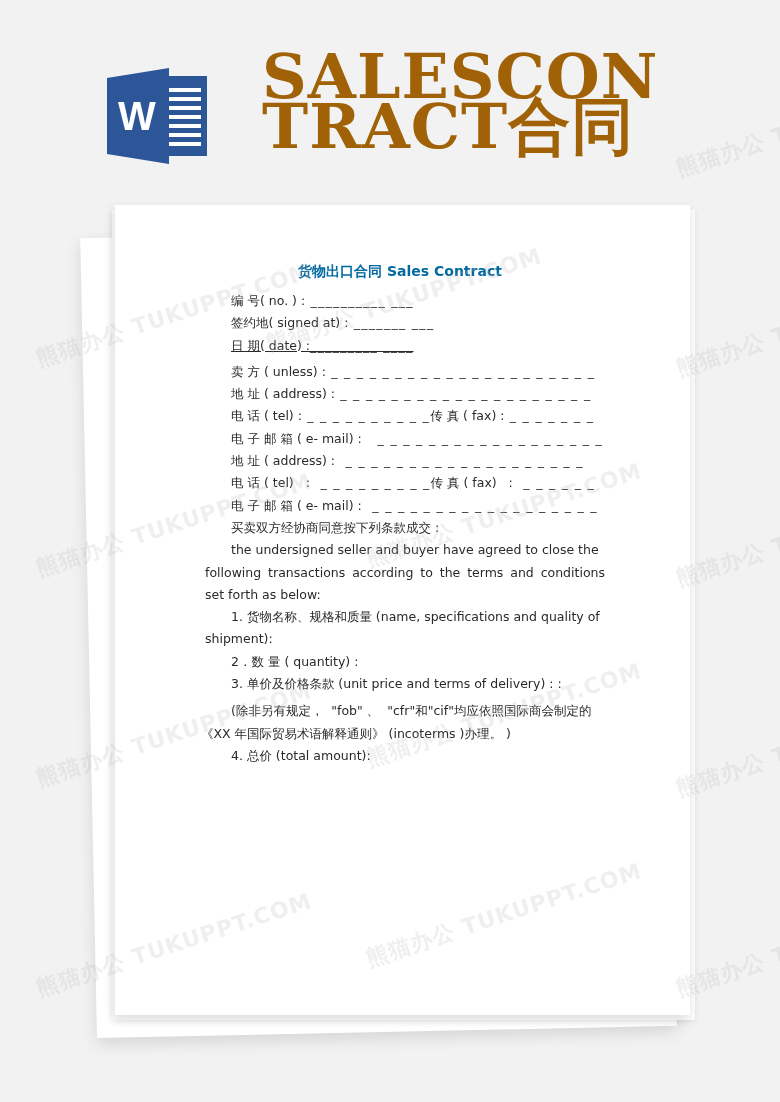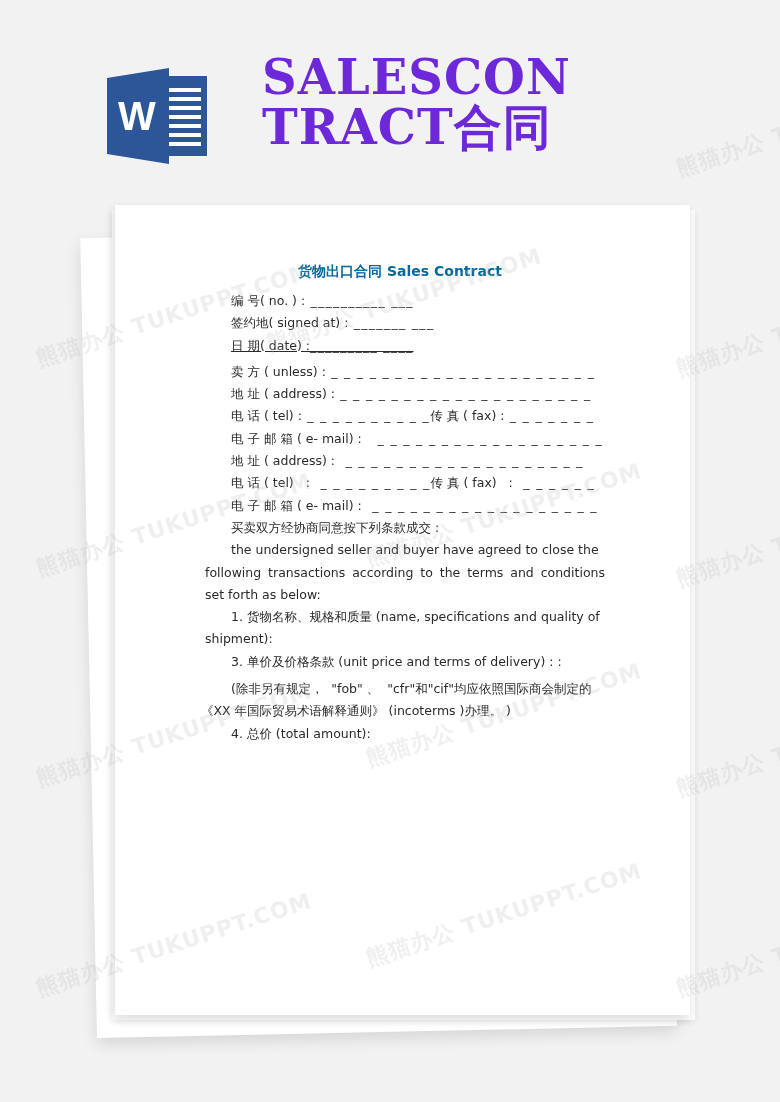--- a/index.html
+++ b/index.html
@@ -6,22 +6,22 @@
   body {
     width: 780px; height: 1102px; position: relative; overflow: hidden;
     background: #f2f2f2;
     font-family: "DejaVu Sans", "Liberation Sans", sans-serif;
     color: #222;
   }
   .word-icon { position: absolute; left: 107px; top: 68px; width: 102px; height: 96px; }
   .hero-title {
     position: absolute; left: 262px; top: 52px; width: 300px;
     font-family: "DejaVu Serif", "Liberation Serif", serif;
-    font-weight: bold; color: #6d28d9;
-    font-size: 48px; line-height: 50px; letter-spacing: 1px;
+    font-weight: bold; color: #a16207;
+    font-size: 62px; line-height: 50px; letter-spacing: 1px;
   }
   .hero-title div { white-space: nowrap; }
 
   .page-back {
     position: absolute; left: 97px; top: 238px; width: 580px; height: 800px;
     background: #fff; transform: rotate(-1.2deg); transform-origin: left bottom;
     box-shadow: 0 6px 16px rgba(0,0,0,0.12);
   }
   .page-back2 {
     position: absolute; left: 112px; top: 210px; width: 583px; height: 810px;
@@ -119,20 +119,21 @@
     <div class="line ind1">买卖双方经协商同意按下列条款成交 :</div>
     <div class="para">
       <div class="first">the undersigned seller and buyer have agreed to close the</div>
       <div>following transactions according to the terms and conditions set forth as below:</div>
     </div>
 
     <div class="para">
       <div class="first">1. 货物名称、规格和质量 (name, specifications and quality of</div>
       <div>shipment):</div>
     </div>
+    <div class="line ind1">2．数 量 ( quantity) :</div>
     <div class="line ind1" style="margin-bottom:5px;">3. 单价及价格条款 (unit price and terms of delivery) : :</div>
 
     <div class="para">
       <div class="first" style="white-space:pre">(除非另有规定，  "fob" 、  "cfr"和"cif"均应依照国际商会制定的</div>
       <div style="margin-left:-4px">《XX 年国际贸易术语解释通则》 (incoterms )办理。 )</div>
     </div>
     <div class="para">
     </div>
 
     <div class="line ind1">4. 总价 (total amount):</div>

